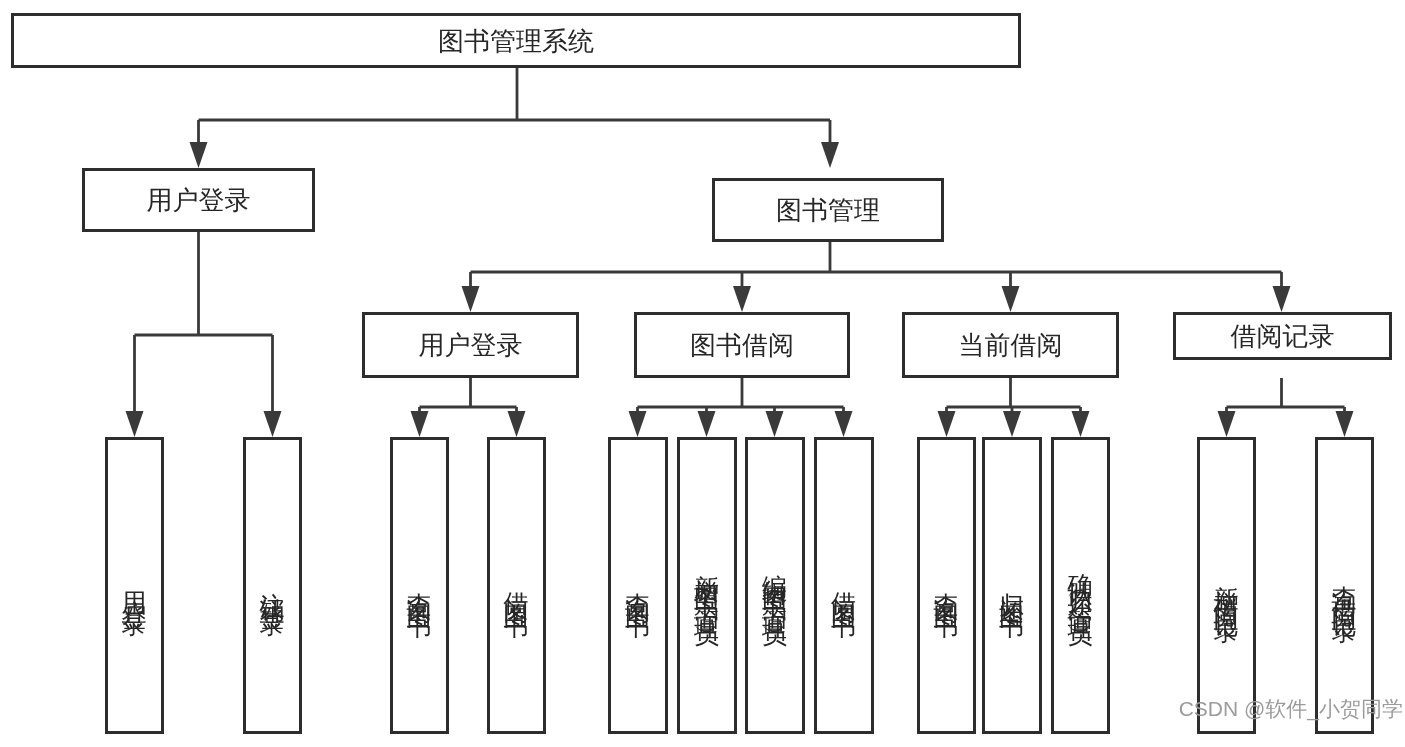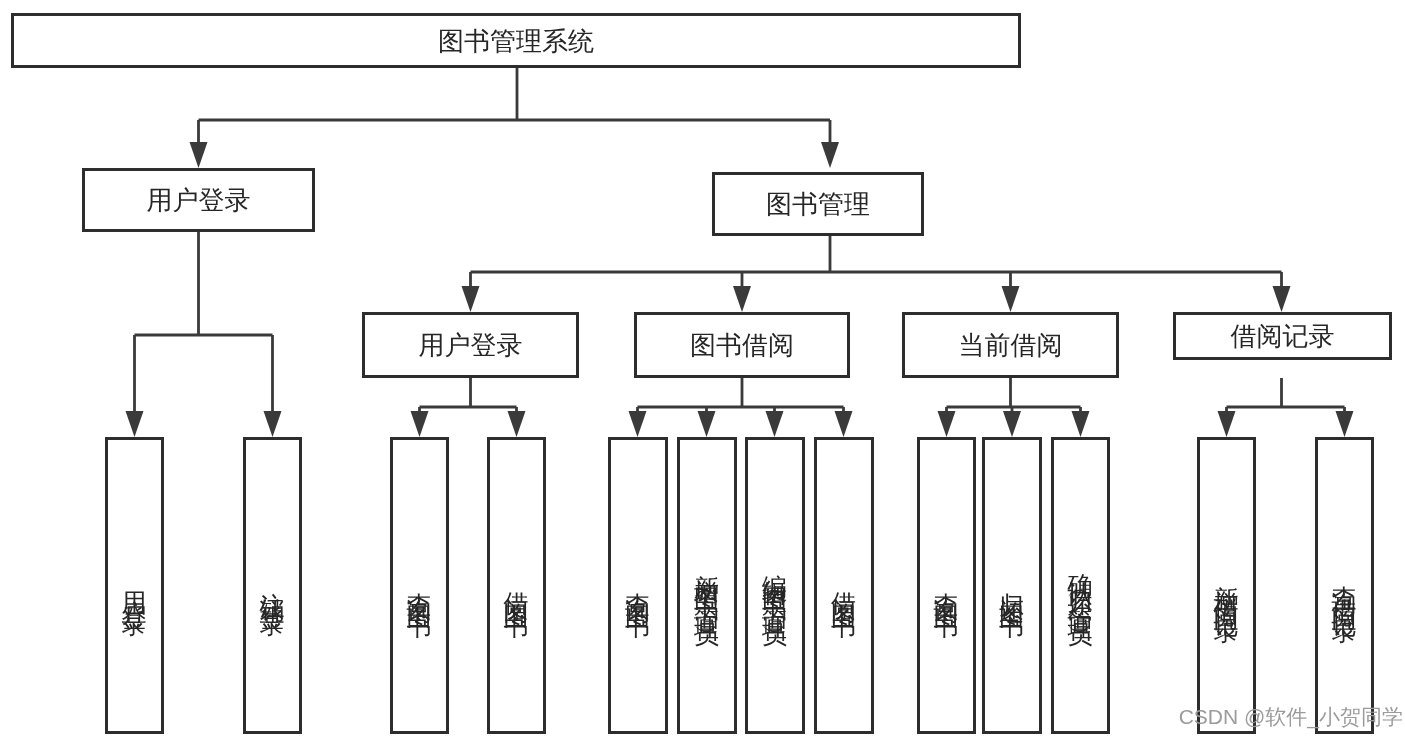--- a/index.html
+++ b/index.html
@@ -21,21 +21,21 @@
     position:absolute;box-sizing:border-box;border:3px solid var(--border-color);
     background:var(--bg-color);display:flex;align-items:center;justify-content:center;
     color:var(--text-color);z-index:1;
   }
   .hlabel{font-size:26px;white-space:nowrap;line-height:1;}
   .leaf .vlabel{
     writing-mode:vertical-rl;text-orientation:mixed;
     font-size:25px;letter-spacing:7px;line-height:1.2;white-space:nowrap;
   }
   #watermark{
-    position:absolute;right:2px;bottom:16px;z-index:3;
+    position:absolute;right:2px;bottom:24px;z-index:3;
     font-size:21px;color:var(--watermark-color);white-space:nowrap;
   }
 </style>
 </head>
 <body>
 
 <div id="canvas">
 
   <svg id="connectors" width="1405" height="747" viewBox="0 0 1405 747">
     <path d="M517 68 V120 M198.5 120 H830 M198.5 120 V148 M830 120 V148
@@ -66,21 +66,21 @@
     <polygon points="1335.5,411 1353.5,411 1344.5,437"></polygon>
   </svg>
 
   <div class="node" style="left:11px;top:13px;width:1010px;height:55px">
     <span class="hlabel">图书管理系统</span>
   </div>
 
   <div class="node" style="left:82px;top:168px;width:233px;height:64px">
     <span class="hlabel">用户登录</span>
   </div>
-  <div class="node" style="left:712px;top:172px;width:212px;height:64px">
+  <div class="node" style="left:712px;top:178px;width:232px;height:64px">
     <span class="hlabel">图书管理</span>
   </div>
 
   <div class="node" style="left:362px;top:312px;width:217px;height:66px">
     <span class="hlabel">用户登录</span>
   </div>
   <div class="node" style="left:902px;top:312px;width:217px;height:66px">
     <span class="hlabel">当前借阅</span>
   </div>
   <div class="node" style="left:634px;top:312px;width:216px;height:66px">

